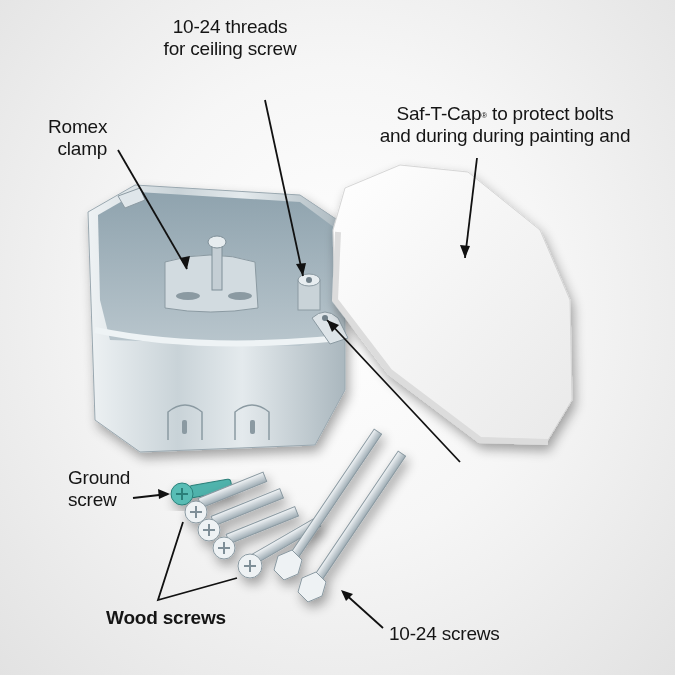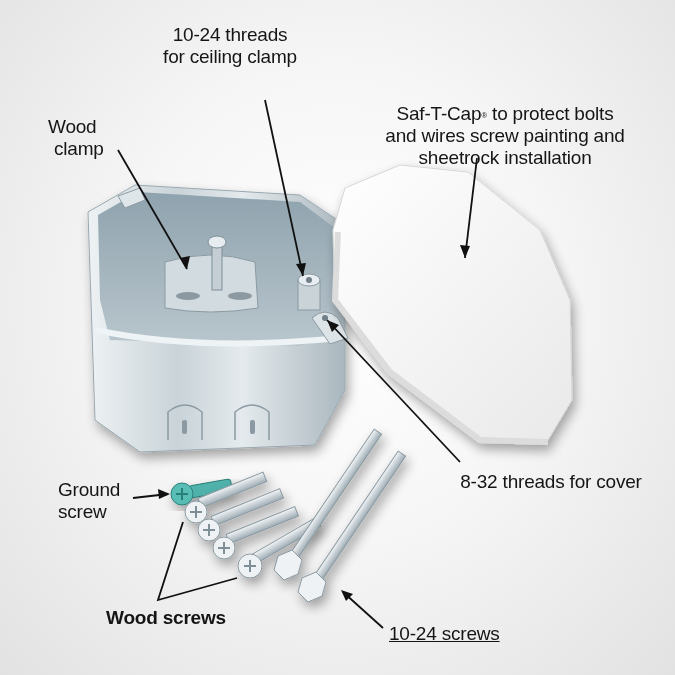--- a/index.html
+++ b/index.html
@@ -149,44 +149,42 @@
     <line x1="133" y1="498" x2="168" y2="494"></line>
     <polygon points="170,494 158,489 159,499" stroke="none"></polygon>
 
     <polyline points="183,522 158,600 237,578" fill="none"></polyline>
 
     <line x1="383" y1="628" x2="343" y2="592"></line>
     <polygon points="341,590 353,594 346,601" stroke="none"></polygon>
   </g>
 </svg>
 
-<div class="label" style="left:150px; top:24px; width:160px;">
+<div class="label" style="left:150px; top:16px; width:160px;">
   <span class="line">10-24 threads</span>
-  <span class="line">for ceiling clamp</span>
+  <span class="line">for ceiling screw</span>
 </div>
 
 <div class="label" style="left:360px; top:75px; width:290px;margin-top:28px;">
   <span class="line"><span>Saf-T-Cap</span><sup>®</sup><span> to protect bolts</span></span>
-  <span class="line">and wires screw painting and</span>
-  <span class="line">sheetrock installation</span>
+  <span class="line">and during during painting and</span>
 </div>
 
 <div class="label left" style="left:48px; top:116px;">
-  <span class="line">Wood</span>
+  <span class="line">Romex</span>
   <span class="line" style="padding-left:6px;text-align:right;">clamp</span>
 </div>
 
 <div class="label" style="left:446px; top:471px; width:210px;">
-  <span class="line">8-32 threads for cover</span>
 </div>
 
-<div class="label left" style="left:58px; top:467px;margin-top:12px;">
+<div class="label left" style="left:68px; top:467px;">
   <span class="line">Ground</span>
   <span class="line">screw</span>
 </div>
 
 <div class="label left" style="left:106px; top:607px;font-weight:bold;">
   <span>Wood screws</span>
 </div>
 
-<div class="label left" style="left:389px; top:623px;text-decoration:underline;">
+<div class="label left" style="left:389px; top:623px;">
   <span>10-24 screws</span>
 </div>
 
 </body></html>

